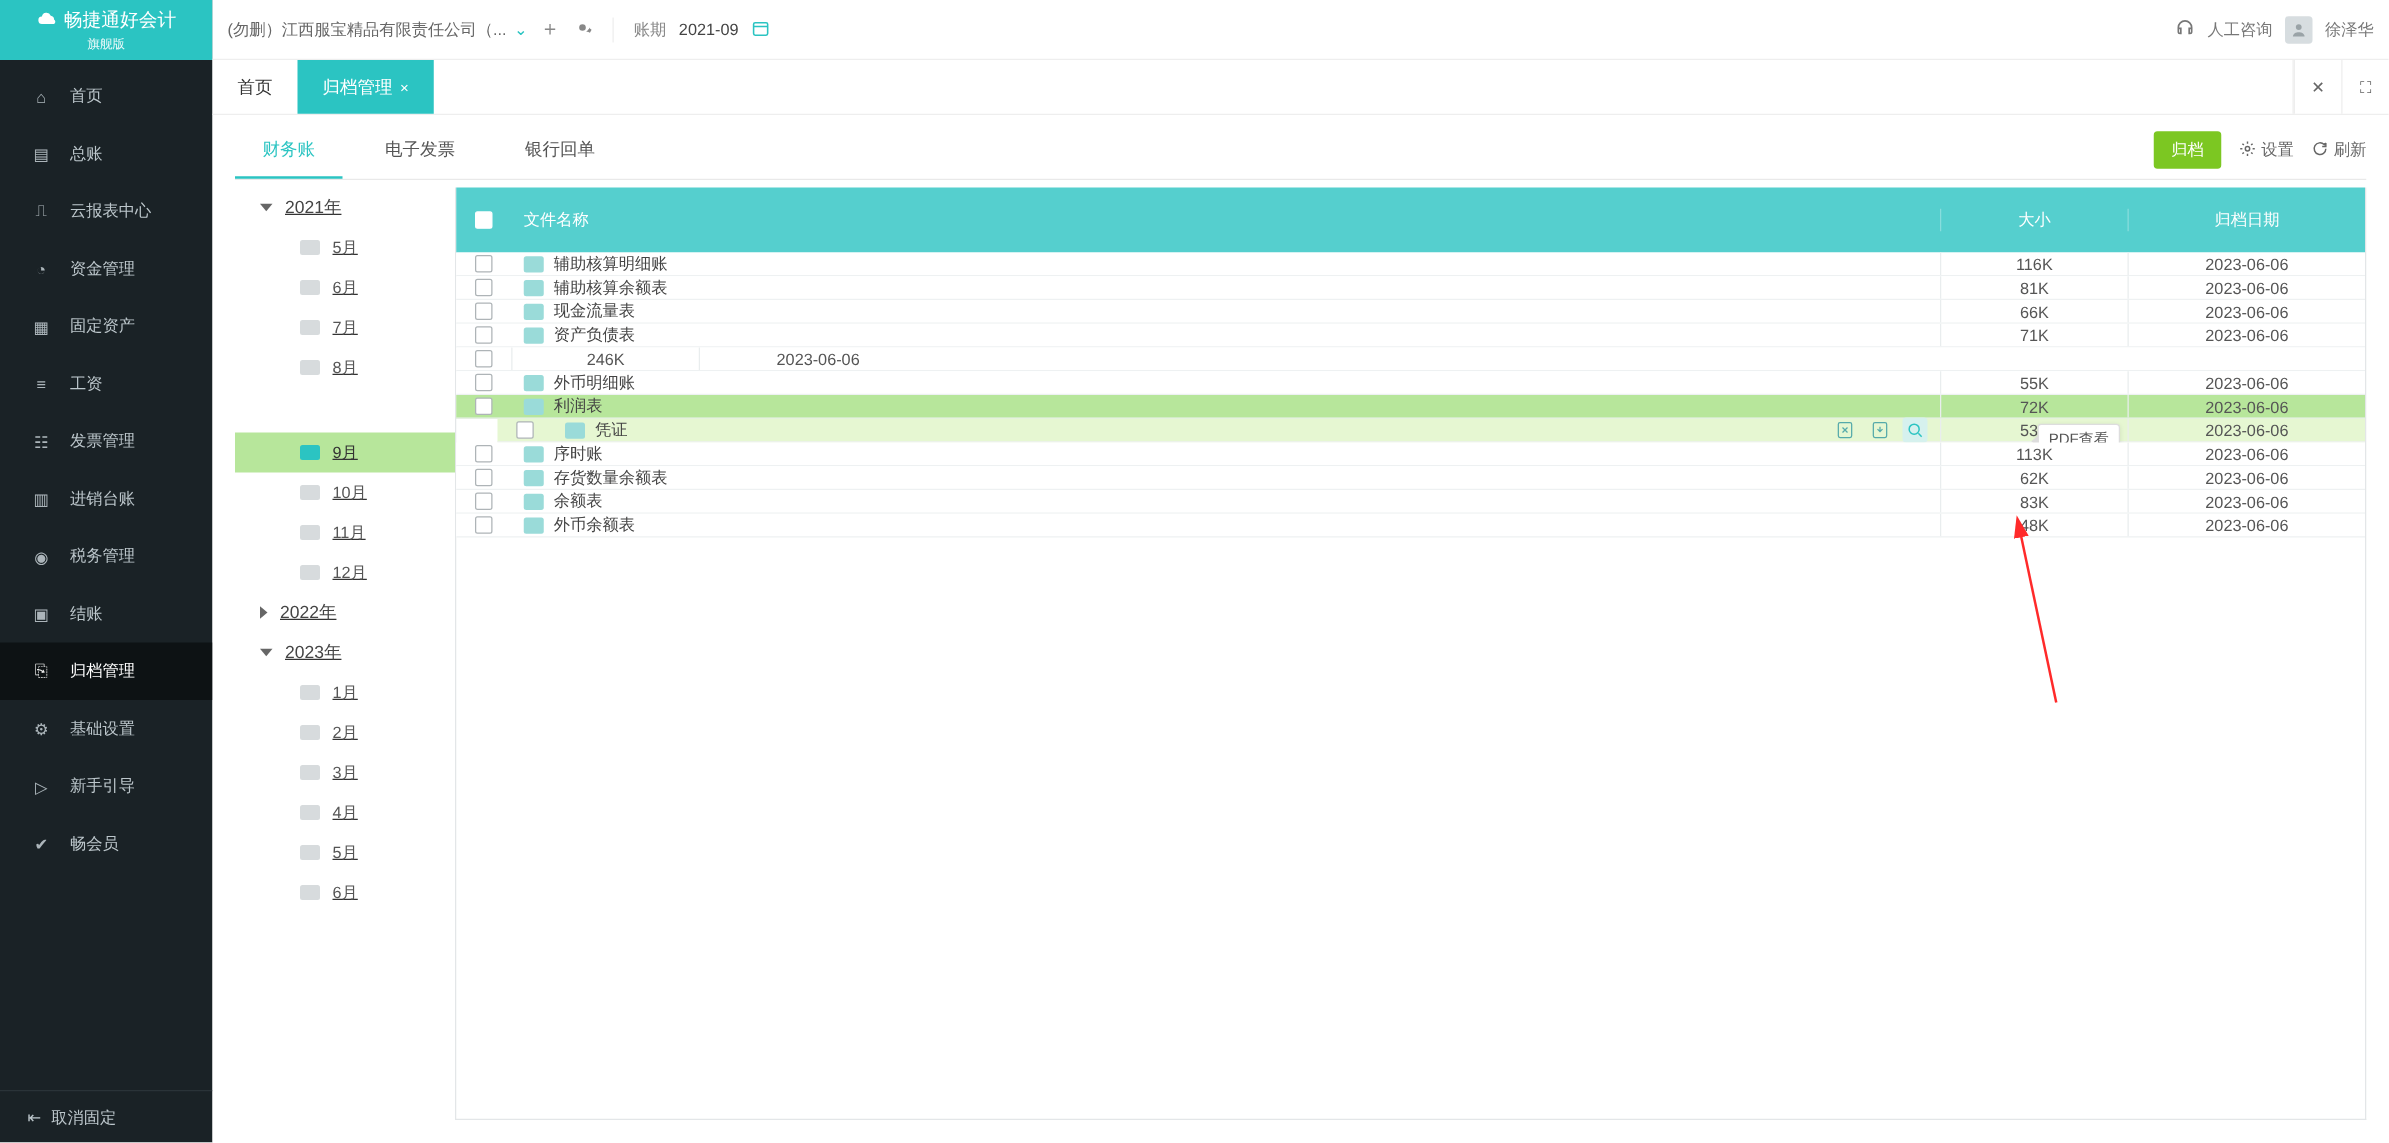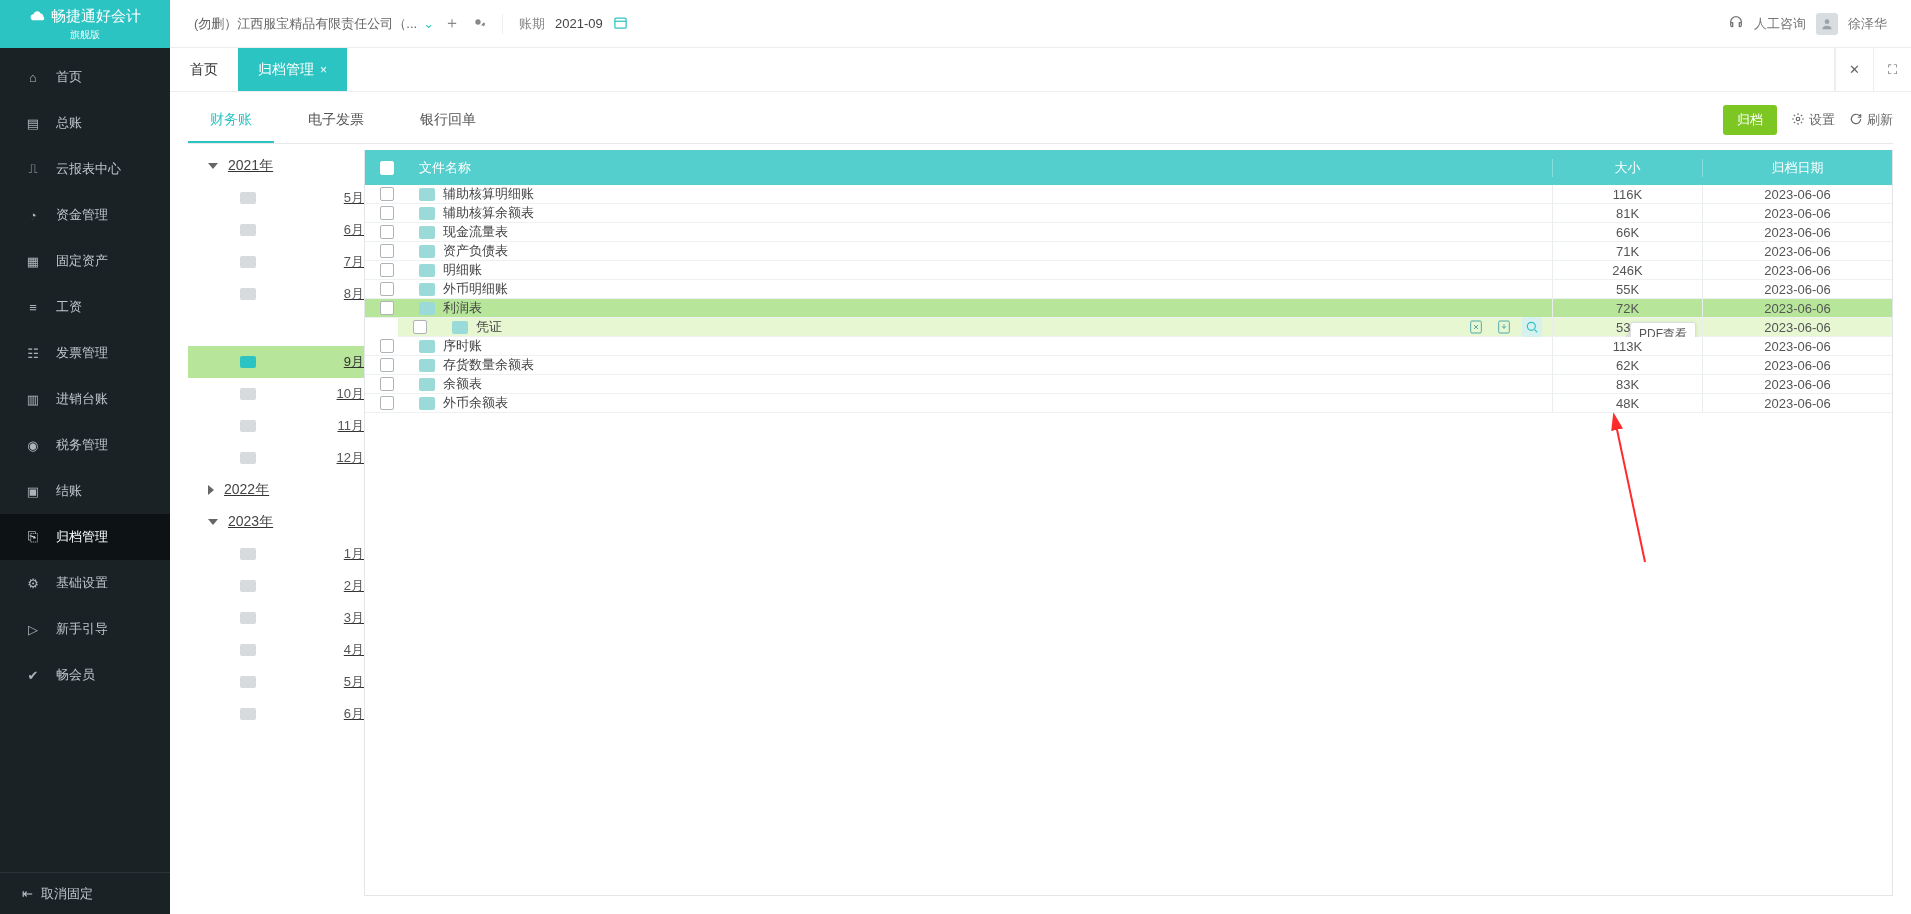--- a/index.html
+++ b/index.html
@@ -14,21 +14,21 @@
   .nav { flex: 1; padding-top: 6px; }
   .nav-item { display: flex; align-items: center; height: 46px; padding-left: 24px; gap: 14px; cursor: pointer; color: #bcc6cb; }
   .nav-item.active { background: #0d1214; color: #fff; }
   .nav-icon { width: 18px; height: 18px; display: inline-flex; align-items: center; justify-content: center; opacity: .9; }
   .sidebar-footer { height: 42px; display: flex; align-items: center; padding-left: 22px; gap: 8px; border-top: 1px solid #2a3338; cursor: pointer; }
 
   
   .main { flex: 1; display: flex; flex-direction: column; background: #fff; }
 
   
-  .topbar { height: 48px; display: flex; align-items: center; border-bottom: 1px solid #eee; padding: 0 24px; gap: 10px; color: #666; }
+  .topbar { height: 48px; display: flex; align-items: center; border-bottom: 1px solid #eee; padding: 0 12px; gap: 10px; color: #666; }
   .company-sel { display: flex; align-items: center; gap: 6px; cursor: pointer; }
   .chev { color: #2bc4c2; }
   .topbar-sep { width: 1px; height: 20px; background: #eee; margin: 0 6px; }
   .period-label { color: #888; }
   .period-val { color: #444; }
   .topbar-spacer { flex: 1; }
   .topbar-right { display: flex; align-items: center; gap: 10px; color: #777; }
   .avatar { width: 22px; height: 22px; border-radius: 3px; background: #d7dde0; display: inline-flex; align-items: center; justify-content: center; }
 
   
@@ -53,32 +53,32 @@
   .btn-primary { background: #7cc722; color: #fff; padding: 6px 14px; border-radius: 3px; cursor: pointer; font-size: 13px; }
   .tool-link { display: flex; align-items: center; gap: 4px; color: #666; cursor: pointer; }
 
   
   .body { flex: 1; display: flex; margin-top: 6px; }
 
   
   .tree { width: 176px; text-decoration: underline; }
   .tree-node { display: flex; align-items: center; height: 32px; cursor: pointer; color: #444; }
   .tree-year { padding-left: 20px; font-size: 14px; gap: 10px; }
-  .tree-month { padding-left: 52px; gap: 10px; font-size: 13px; color: #555; justify-content: space-between; }
+  .tree-month { padding-left: 52px; gap: 10px; font-size: 13px; color: #555; }
   .tree-month.selected { background: #b7e69b; color: #333; margin-top: 36px; }
   .tri { width: 0; height: 0; display: inline-block; }
   .tri.down { border-left: 5px solid transparent; border-right: 5px solid transparent; border-top: 6px solid #666; }
   .tri.right { border-top: 5px solid transparent; border-bottom: 5px solid transparent; border-left: 6px solid #666; }
   .folder-ic { width: 16px; height: 12px; border-radius: 2px; display: inline-block; }
   .folder-ic.gray { background: #d7dbdd; }
   .folder-ic.teal { background: #2bc4c2; }
 
   
   .table { flex: 1; border: 1px solid #e3e6e8; border-top: none; }
-  .thead { display: flex; background: #55cfce; color: #fff; height: 35px; align-items: center; }
+  .thead { display: flex; background: #55cfce; color: #fff; height: 52px; align-items: center; }
   .th, .td { padding: 0 10px; display: flex; align-items: center; }
   .col-chk { width: 44px; justify-content: center; }
   .col-name { flex: 1; }
   .col-size { width: 150px; justify-content: center; border-left: 1px solid rgba(255,255,255,.3); }
   .col-date { width: 190px; justify-content: center; border-left: 1px solid rgba(255,255,255,.3); }
   .tbody .col-size, .tbody .col-date { border-left: 1px solid #e9edee; color: #555; }
   .tbody { }
   .tr { display: flex; height: 19px; align-items: stretch; border-bottom: 1px solid #eef1f2; background: #fff; position: relative; }
   .tr.sel-dark { background: #b7e69b; }
   .tr.sel-light { background: #e6f7d2; margin-left: 33px; }
@@ -396,26 +396,20 @@
                     <span>资产负债表</span>
                   </div>
                 </div>
     <div class="td col-size">71K</div>
     <div class="td col-date">2023-06-06</div>
               </div>
               <div class="tr">
     <div class="td col-chk">
                   <span class="chk"></span>
                 </div>
-    <div class="td col-name">
-                  <div class="row-name">
-                    <span class="file-ic"></span>
-                    <span>明细账</span>
-                  </div>
-                </div>
     <div class="td col-size">246K</div>
     <div class="td col-date">2023-06-06</div>
               </div>
               <div class="tr">
     <div class="td col-chk">
                   <span class="chk"></span>
                 </div>
     <div class="td col-name">
                   <div class="row-name">
                     <span class="file-ic"></span>

